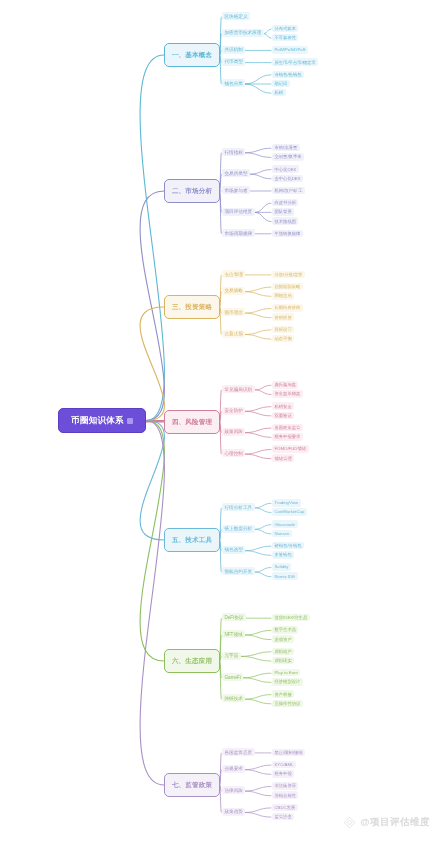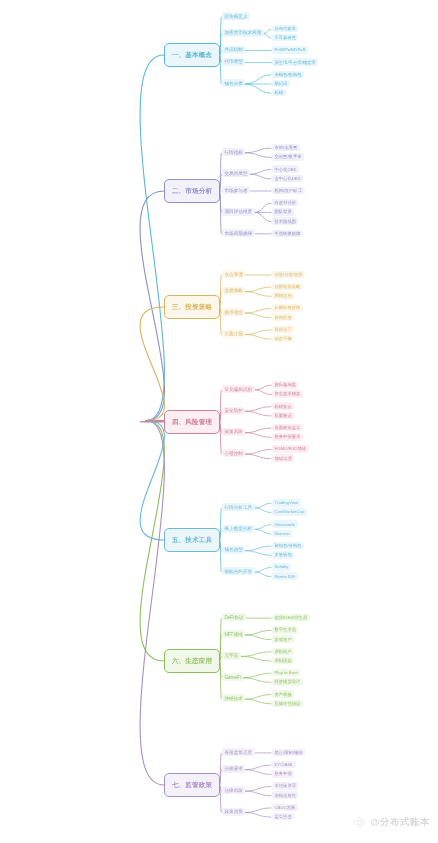--- a/index.html
+++ b/index.html
@@ -142,20 +142,24 @@
       <path d="M 245 769.7 C 258 769.7, 258 765.1, 271 765.1" stroke="#a98fc4" stroke-width="0.7" fill="none" stroke-linecap="round"></path>
       <path d="M 245 769.7 C 258 769.7, 258 774.3000000000001, 271 774.3000000000001" stroke="#a98fc4" stroke-width="0.7" fill="none" stroke-linecap="round"></path>
       <path d="M 220 785 C 220.5 785, 220.5 791.1, 221 791.1" stroke="#a98fc4" stroke-width="0.8" fill="none" stroke-linecap="round"></path>
       <path d="M 245 791.1 C 258 791.1, 258 786.5, 271 786.5" stroke="#a98fc4" stroke-width="0.7" fill="none" stroke-linecap="round"></path>
       <path d="M 245 791.1 C 258 791.1, 258 795.7, 271 795.7" stroke="#a98fc4" stroke-width="0.7" fill="none" stroke-linecap="round"></path>
       <path d="M 220 785 C 220.5 785, 220.5 812.5, 221 812.5" stroke="#a98fc4" stroke-width="0.8" fill="none" stroke-linecap="round"></path>
       <path d="M 245 812.5 C 258 812.5, 258 807.9, 271 807.9" stroke="#a98fc4" stroke-width="0.7" fill="none" stroke-linecap="round"></path>
       <path d="M 245 812.5 C 258 812.5, 258 817.1, 271 817.1" stroke="#a98fc4" stroke-width="0.7" fill="none" stroke-linecap="round"></path>
     </svg>
 
+  <div class="node root" id="root-node">
+    <span>币圈知识体系</span>
+    <span class="badge"></span>
+  </div>
 
   <div id="nodes-layer">
       <div class="node branch" style="left: 164px; top: 43px; color: rgb(91, 184, 212); border-color: rgb(91, 184, 212); background: rgb(234, 246, 251); width: 56px; height: 24px;">
         <span>一、基本概念</span>
       </div>
       <div class="node sub" style="left: 222px; top: 12px; color: rgb(91, 184, 212); border-color: rgb(91, 184, 212); background: rgb(234, 246, 251);">
         <span>区块链定义</span>
       </div>
       <div class="node sub" style="left: 222px; top: 28.8px; color: rgb(91, 184, 212); border-color: rgb(91, 184, 212); background: rgb(234, 246, 251);">
         <span>加密货币技术原理</span>
@@ -430,15 +434,15 @@
       <div class="node leaf" style="left: 272px; top: 812.8px; color: rgb(169, 143, 196); border-color: rgb(169, 143, 196); background: rgb(245, 241, 249);">
         <span>监管沙盒</span>
       </div>
     </div>
 
   <div id="watermark">
     <svg class="dia" viewBox="0 0 24 24" fill="none" stroke="#dedede" stroke-width="1.4">
       <path d="M12 2 L22 12 L12 22 L2 12 Z"></path>
       <path d="M12 7.5 L16.5 12 L12 16.5 L7.5 12 Z"></path>
     </svg>
-    <span>@分布式账本</span>
+    <span>@项目评估维度</span>
   </div>
 </div>
 
 </body></html>

